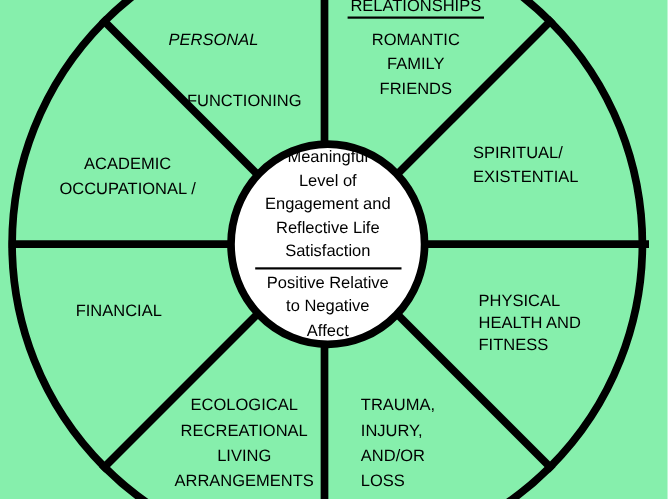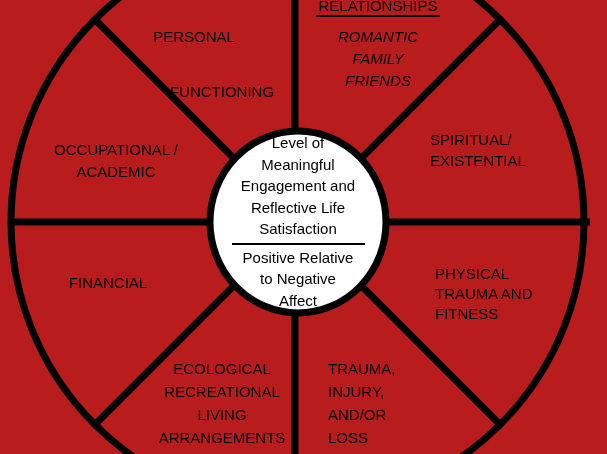--- a/index.html
+++ b/index.html
@@ -1,45 +1,45 @@
 <!DOCTYPE html>
 <html><head>
 <meta charset="utf-8">
 <style>
   html, body { margin: 0; padding: 0; background: #ffffff; }
   .stage {
     position: relative;
     width: 607px;
     height: 454px;
     overflow: hidden;
-    background: #b91c1c;
+    background: #86efac;
     font-family: "Liberation Sans", "DejaVu Sans", sans-serif;
     color: #000000;
   }
   .stage svg { position: absolute; left: 0; top: 0; }
   .label {
     position: absolute;
     font-size: 15px;
     line-height: 21px;
     text-align: center;
     white-space: nowrap;
   }
   .label .ln { display: block; }
 
   
   .lbl-relationships-heading { left: 268px; top: -2px; width: 220px; line-height: 16px; }
   .lbl-relationships-heading .underlined {
     display: inline-block;
     border-bottom: 2px solid #000000;
     padding: 0 3px 1px 3px;
   }
-  .lbl-relationships { left: 288px; top: 26px; width: 180px; line-height: 22px; font-style: italic; }
+  .lbl-relationships { left: 288px; top: 26px; width: 180px; line-height: 22px; }
 
   .lbl-personal { left: 118px; top: 26px; width: 180px; }
-  .lbl-personal .ln1 { margin-right: 28px; }
+  .lbl-personal .ln1 { margin-right: 28px; font-style: italic; }
   .lbl-personal .ln2 { margin-left: 28px; margin-top: 34px; }
 
   .lbl-occupational { left: 26px; top: 139px; width: 180px; line-height: 22px; }
 
   .lbl-spiritual { left: 430px; top: 129px; width: 170px; text-align: left; }
 
   .lbl-financial { left: 18px; top: 272px; width: 180px; }
 
   .lbl-physical { left: 435px; top: 264px; width: 170px; text-align: left; line-height: 20px; }
 
@@ -81,56 +81,56 @@
     <span class="ln">FAMILY</span>
     <span class="ln">FRIENDS</span>
   </div>
 
   <div class="label lbl-personal">
     <span class="ln ln1">PERSONAL</span>
     <span class="ln ln2">FUNCTIONING</span>
   </div>
 
   <div class="label lbl-occupational">
+    <span class="ln">ACADEMIC</span>
     <span class="ln">OCCUPATIONAL /</span>
-    <span class="ln">ACADEMIC</span>
   </div>
 
   <div class="label lbl-spiritual">
     <span class="ln">SPIRITUAL/</span>
     <span class="ln">EXISTENTIAL</span>
   </div>
 
   <div class="label lbl-financial">
     <span class="ln">FINANCIAL</span>
   </div>
 
   <div class="label lbl-physical">
     <span class="ln">PHYSICAL</span>
-    <span class="ln">TRAUMA AND</span>
+    <span class="ln">HEALTH AND</span>
     <span class="ln">FITNESS</span>
   </div>
 
   <div class="label lbl-ecological">
     <span class="ln">ECOLOGICAL</span>
     <span class="ln">RECREATIONAL</span>
     <span class="ln">LIVING</span>
     <span class="ln">ARRANGEMENTS</span>
   </div>
 
   <div class="label lbl-trauma">
     <span class="ln">TRAUMA,</span>
     <span class="ln">INJURY,</span>
     <span class="ln">AND/OR</span>
     <span class="ln">LOSS</span>
   </div>
 
   <div class="label lbl-center">
+    <span class="ln">Meaningful</span>
     <span class="ln">Level of</span>
-    <span class="ln">Meaningful</span>
     <span class="ln">Engagement and</span>
     <span class="ln">Reflective Life</span>
     <span class="ln">Satisfaction</span>
     <div class="fraction-rule"></div>
     <span class="ln">Positive Relative</span>
     <span class="ln">to Negative</span>
     <span class="ln">Affect</span>
   </div>
 
 </div>

